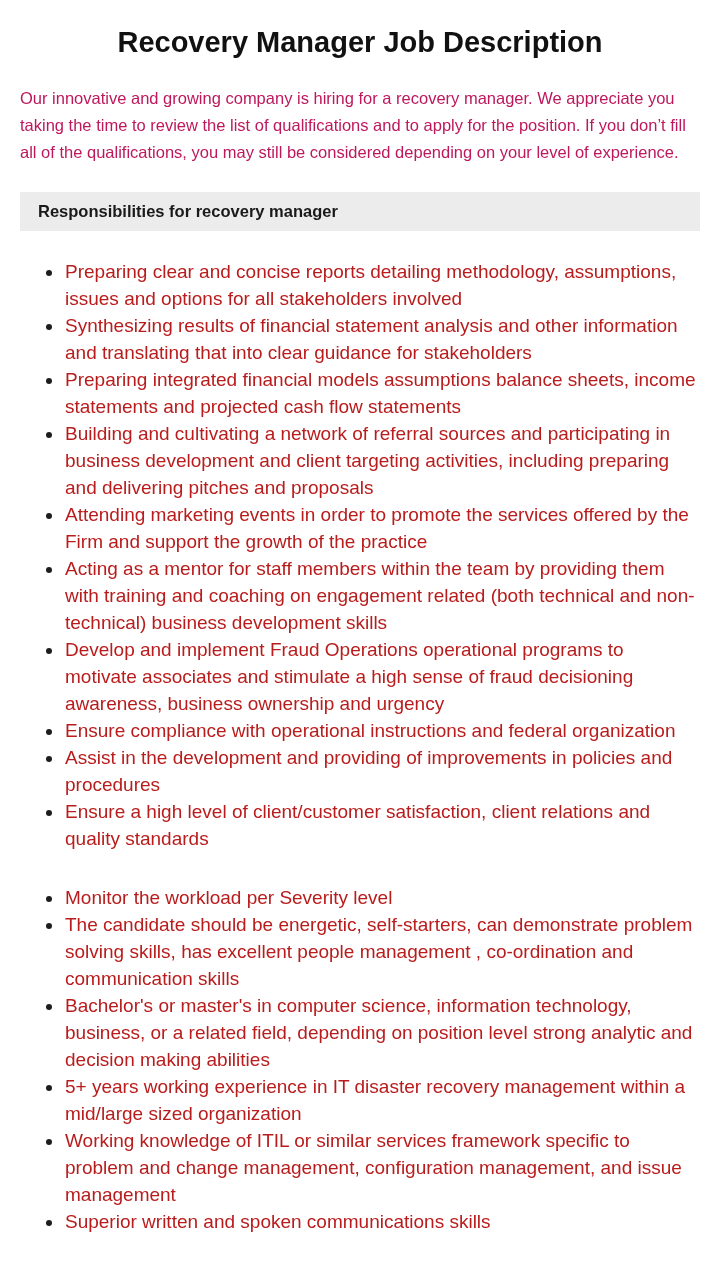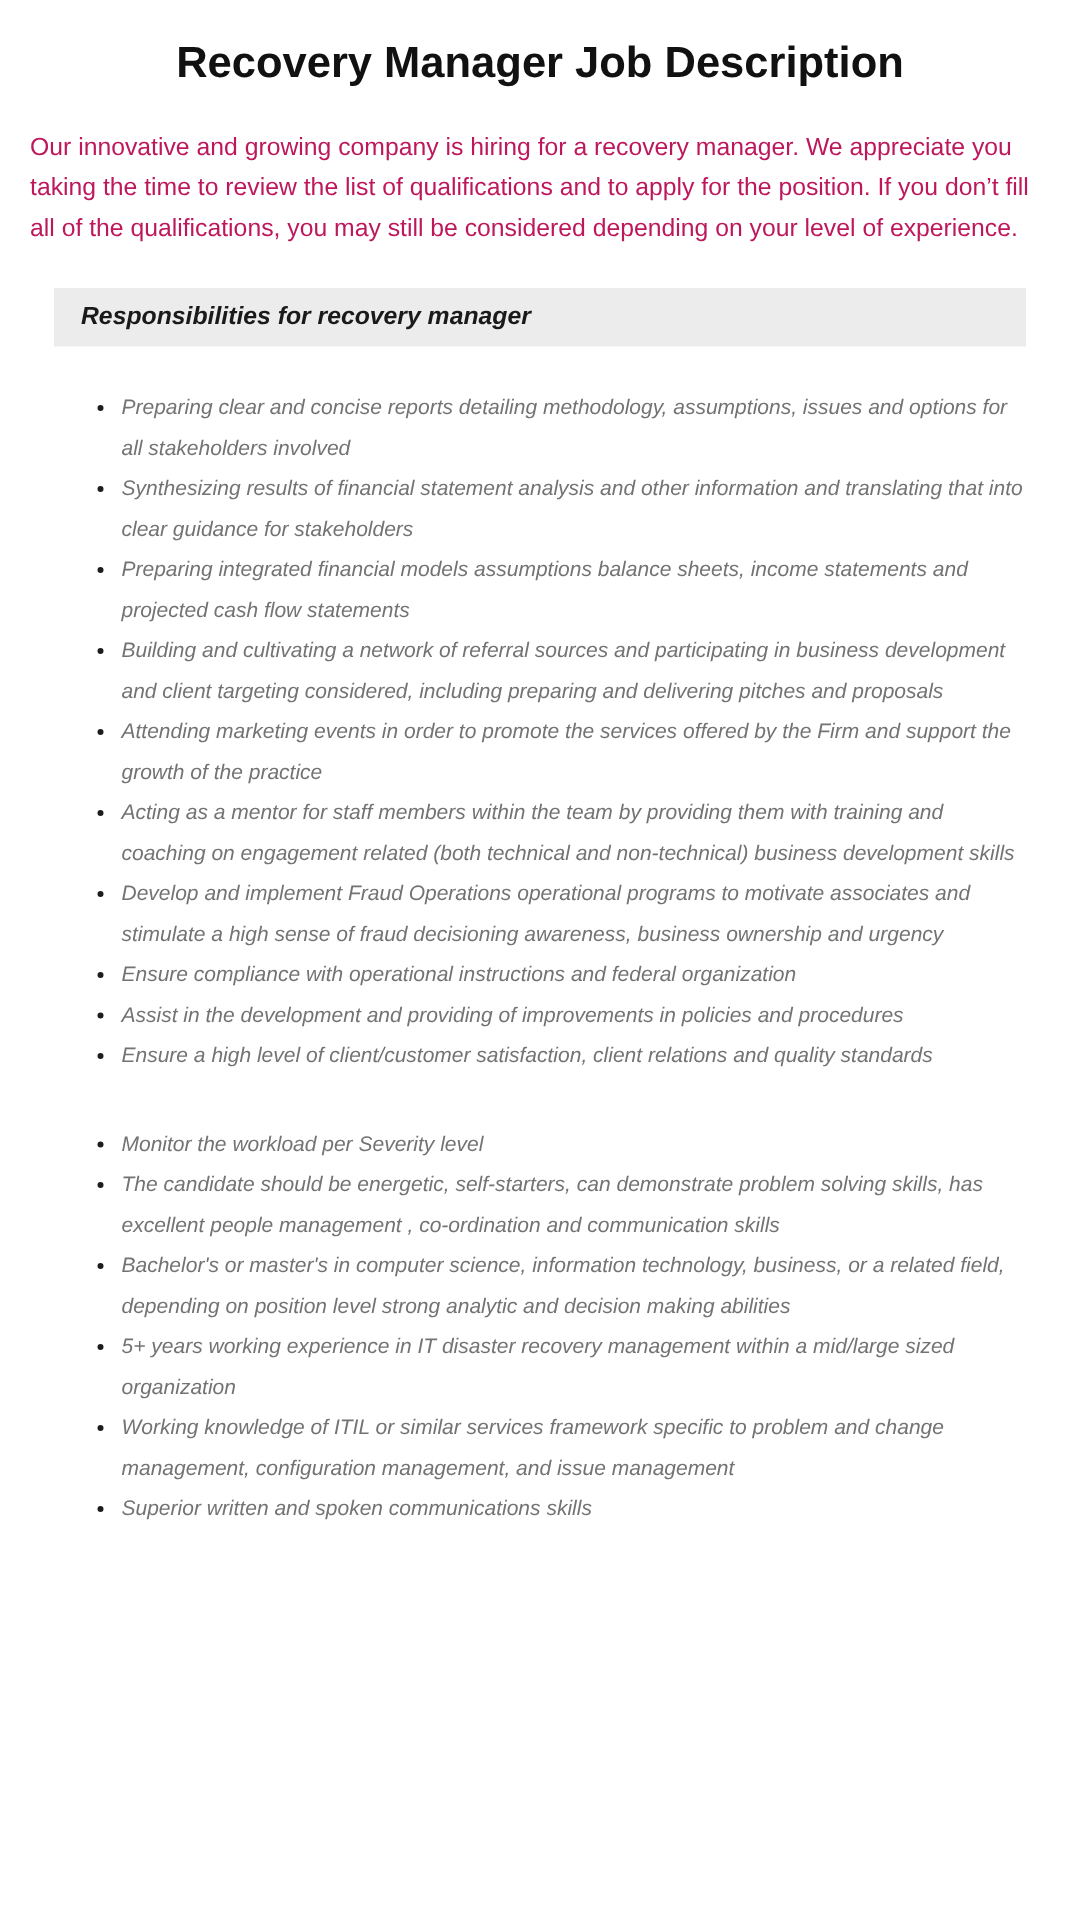--- a/index.html
+++ b/index.html
@@ -27,37 +27,36 @@
     color: #111111;
     letter-spacing: 0;
   }
   p.intro {
     margin: 26px 0 26px 0;
     font-size: 16.5px;
     line-height: 27px;
     color: #be185d;
   }
   section.job-section {
-    margin: 16px;
-    font-style: italic;
+    margin: 0;
   }
   .section-heading {
     background: #ececec;
     padding: 10px 18px;
     font-size: 16.5px;
     font-weight: 700;
     color: #1a1a1a;
     margin: 0 0 27px 0;
   }
   ul.bullet-list {
     margin: 0 0 32px 0;
     padding: 0 0 0 44px;
-    font-size: 14px;
+    font-size: 19px;
     line-height: 27px;
-    color: #737373;
+    color: #b91c1c;
   }
   ul.bullet-list li {
     padding-left: 1px;
     margin: 0;
   }
   ul.bullet-list li::marker {
     color: #1d1d1d;
   }
 </style>
 </head>
@@ -68,21 +67,21 @@
   <p class="intro">Our innovative and growing company is hiring for a recovery manager. We appreciate you taking the time to review the list of qualifications and to apply for the position. If you don’t fill all of the qualifications, you may still be considered depending on your level of experience.</p>
   <div id="sections-container">
   <section class="job-section">
     <div class="section-heading">
       <span class="heading-text">Responsibilities for recovery manager</span>
     </div>
     <ul class="bullet-list">
           <li>Preparing clear and concise reports detailing methodology, assumptions, issues and options for all stakeholders involved</li>
           <li>Synthesizing results of financial statement analysis and other information and translating that into clear guidance for stakeholders</li>
           <li>Preparing integrated financial models assumptions balance sheets, income statements and projected cash flow statements</li>
-          <li>Building and cultivating a network of referral sources and participating in business development and client targeting considered, including preparing and delivering pitches and proposals</li>
+          <li>Building and cultivating a network of referral sources and participating in business development and client targeting activities, including preparing and delivering pitches and proposals</li>
           <li>Attending marketing events in order to promote the services offered by the Firm and support the growth of the practice</li>
           <li>Acting as a mentor for staff members within the team by providing them with training and coaching on engagement related (both technical and non-technical) business development skills</li>
           <li>Develop and implement Fraud Operations operational programs to motivate associates and stimulate a high sense of fraud decisioning awareness, business ownership and urgency</li>
           <li>Ensure compliance with operational instructions and federal organization</li>
           <li>Assist in the development and providing of improvements in policies and procedures</li>
           <li>Ensure a high level of client/customer satisfaction, client relations and quality standards</li>
         </ul>
   </section>
 
   <section class="job-section">

